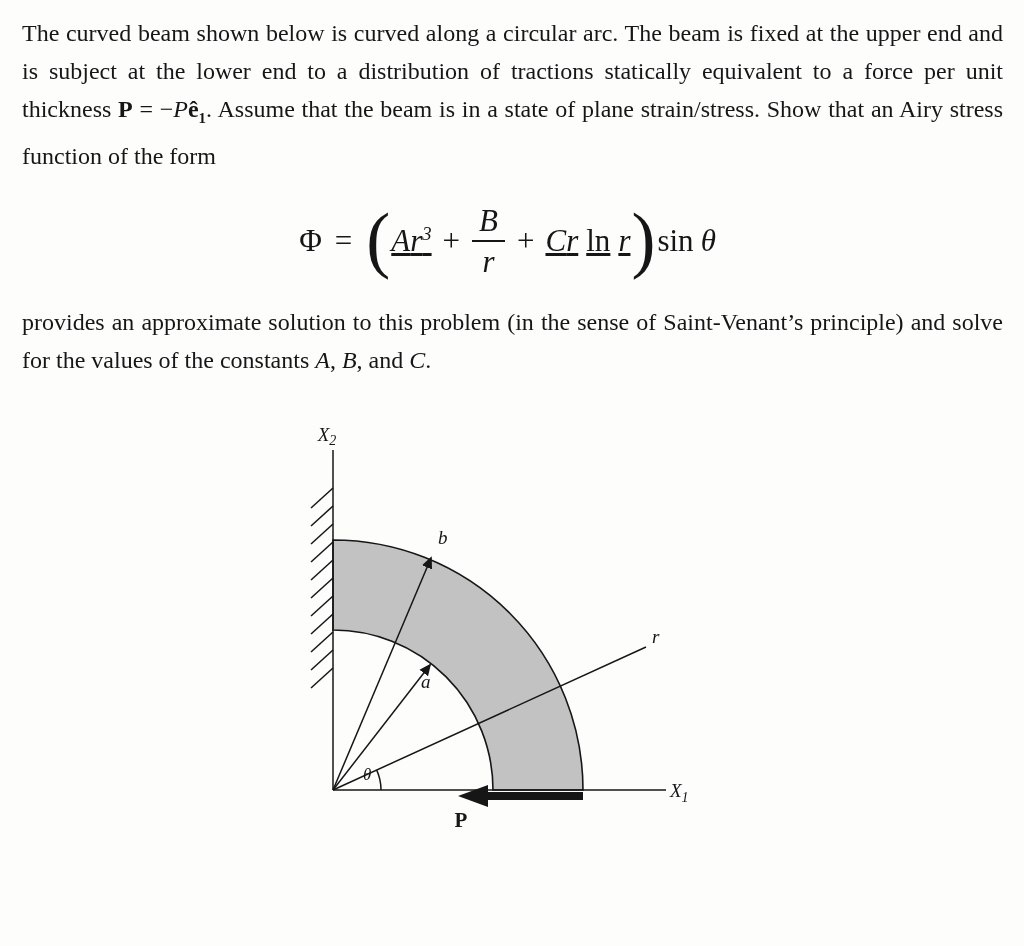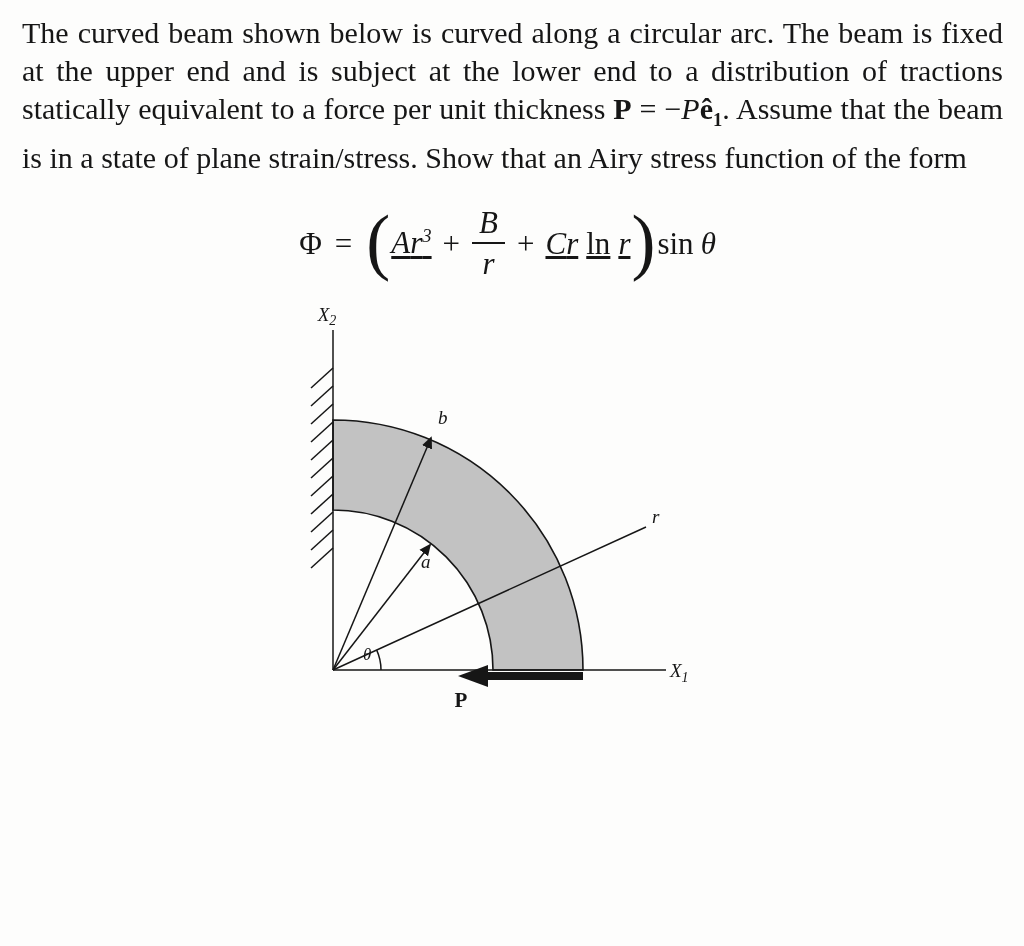--- a/index.html
+++ b/index.html
@@ -5,21 +5,21 @@
   * { box-sizing: border-box; }
   html, body { margin: 0; padding: 0; }
   body {
     width: 1024px; height: 946px;
     background: #fdfdfc; color: #161616;
     font-family: "Liberation Serif", "DejaVu Serif", serif;
     overflow: hidden;
   }
   .doc { padding: 14px 21px 0 22px; }
   p.prob {
-    font-size: 30px; line-height: 38px;
+    font-size: 24px; line-height: 38px;
     text-align: justify; margin: 0;
   }
   .bold { font-weight: bold; }
   .it { font-style: italic; }
   sub.s1 { font-size: 0.62em; }
 
   
   .equation {
     display: flex; justify-content: center; align-items: center;
     margin: 30px 10px 26px 0; font-size: 31px; line-height: 1;
@@ -31,21 +31,21 @@
   .eqs { margin: 0 13px; }
   .frac { display: inline-flex; flex-direction: column; align-items: stretch; text-align: center; margin: 0 1px; }
   .frac .num { padding: 0 7px 4px; }
   .frac .den { border-top: 2px solid #161616; padding: 4px 7px 0; }
   .rm { font-style: normal; }
   .ln { margin: 16px 8px; }
   .sin { margin-left: 1px; }
   .theta { margin-left: 7px; }
 
   
-  .figure { margin: 24px 0 0 256px; width: 470px; }
+  .figure { margin: 46px 0 0 256px; width: 470px; }
   svg text { font-family: "Liberation Serif", "DejaVu Serif", serif; fill: #161616; }
   svg .lbl { font-size: 19px; font-style: italic; }
   svg .ssub { font-size: 14px; font-style: italic; }
   svg .thin { stroke: #161616; stroke-width: 1.5; fill: none; }
   svg .hatch { stroke: #161616; stroke-width: 1.5; }
 </style>
 </head>
 <body>
 
 <div class="doc">
@@ -62,20 +62,21 @@
         <span class="num it">B</span>
         <span class="den it">r</span>
       </span>
     <span class="mo">+</span>
     <span class="grp"><span class="it">C</span><span class="it">r</span><span class="rm ln">ln</span><span class="it">r</span></span>
     <span class="paren">)</span>
     <span class="rm sin">sin</span>
     <span class="it theta">θ</span>
   </div>
 
+  <p class="prob"><span>provides an approximate solution to this problem (in the sense of Saint-Venant’s principle) and solve for the values of the constants </span><span class="it">A</span><span>, </span><span class="it">B</span><span>, and </span><span class="it">C</span><span>.</span></p>
 
   <div class="figure">
     <svg width="470" height="418" viewBox="0 0 470 418">
       <defs>
         <marker id="ah" viewBox="0 0 10 10" refX="8.5" refY="5" markerWidth="8" markerHeight="8" orient="auto-start-reverse">
           <path d="M0,0.5 L10,5 L0,9.5 Z" fill="#161616"></path>
         </marker>
       </defs>
 
       <path d="M 305 365 A 250 250 0 0 0 55 115 L 55 205 A 160 160 0 0 1 215 365 Z" stroke="#161616" stroke-width="1.6" fill="#c2c2c2"></path>

